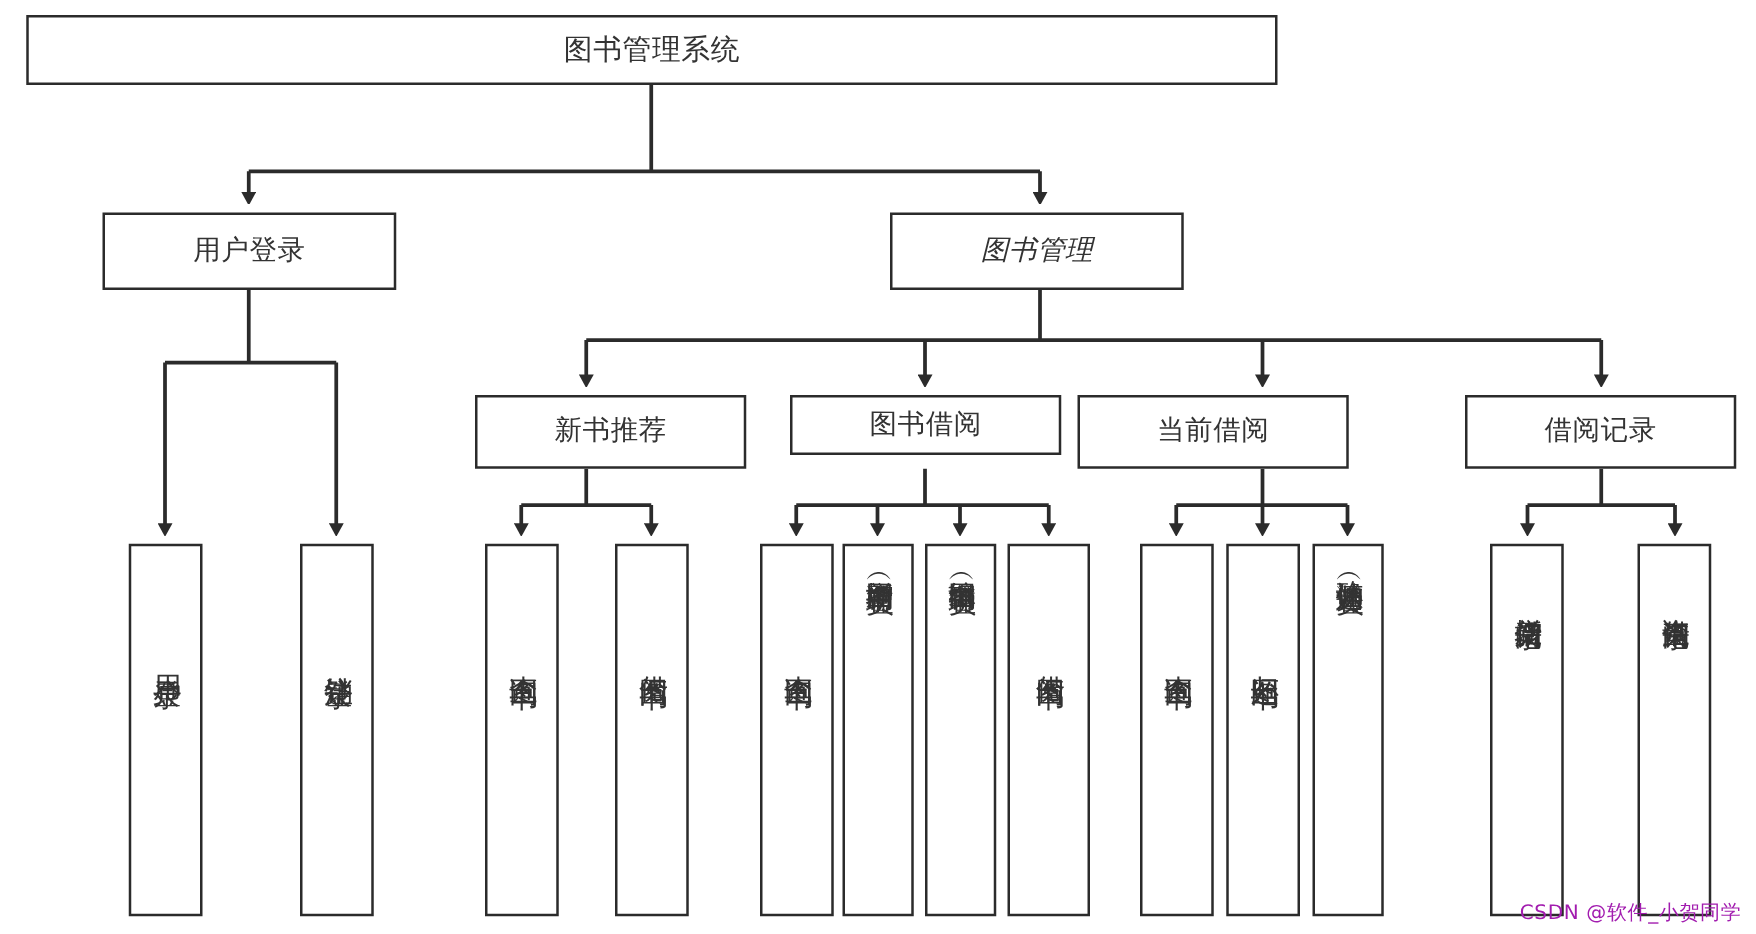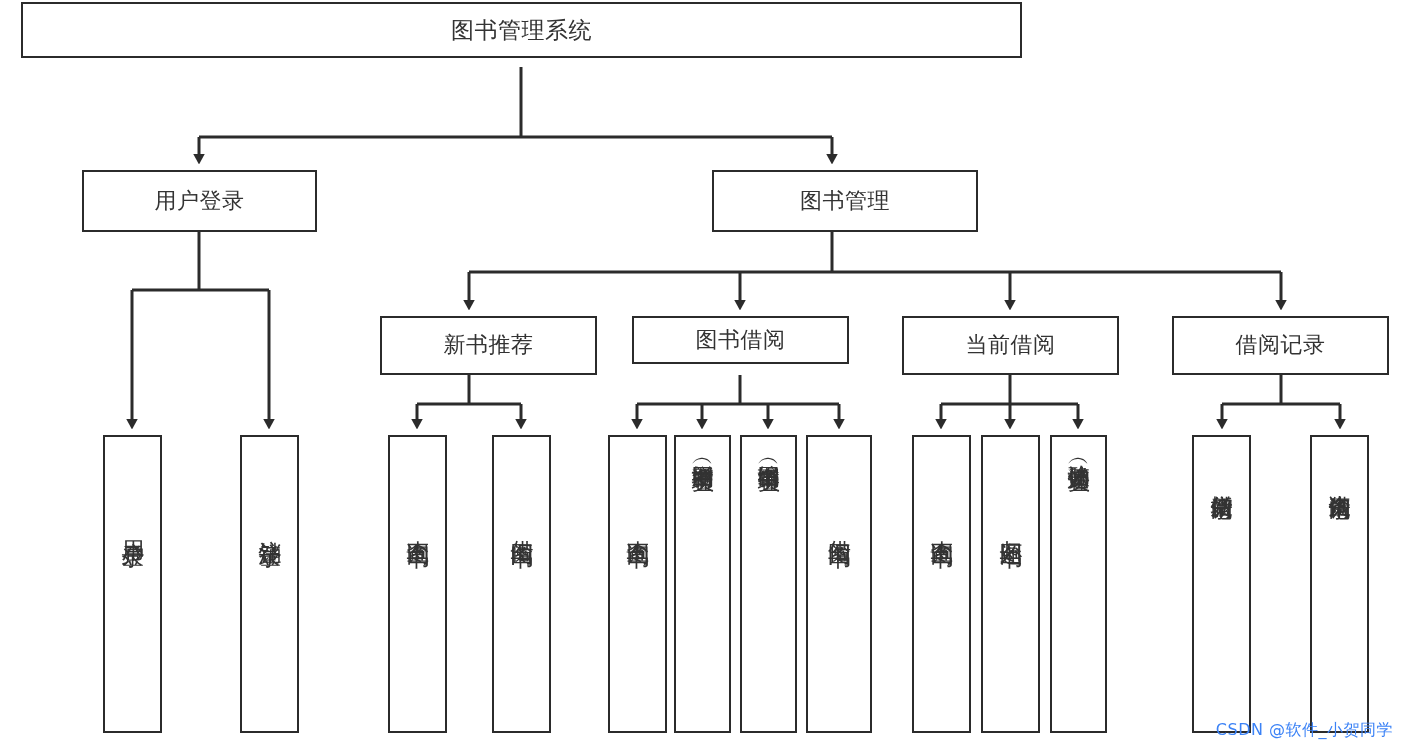--- a/index.html
+++ b/index.html
@@ -68,21 +68,21 @@
   }
   .node.vert.tall-text .label {
     font-size: 22px;
     letter-spacing: 1px;
   }
   #watermark {
     position: absolute;
     right: 12px;
     bottom: 6px;
     font-size: 16px;
-    color: #3b82f6;
+    color: #a21caf;
     letter-spacing: 0.5px;
     white-space: nowrap;
     z-index: 5;
     font-family: "DejaVu Sans", "Liberation Sans", sans-serif;
     text-align: right;
   }
 </style>
 </head>
 <body>
 
@@ -131,41 +131,41 @@
       <path d="M1010,404 L1010,420" marker-end="url(#arrowhead)"></path>
       <path d="M1078,404 L1078,420" marker-end="url(#arrowhead)"></path>
 
       <path d="M1281,375 L1281,404"></path>
       <path d="M1222,404 L1340,404"></path>
       <path d="M1222,404 L1222,420" marker-end="url(#arrowhead)"></path>
       <path d="M1340,404 L1340,420" marker-end="url(#arrowhead)"></path>
     </g>
   </svg>
 
-  <div class="node horiz root" style="left:21px; top:2px; width:1001px; height:56px;">
+  <div class="node horiz root" style="left:21px; top:12px; width:1001px; height:56px;">
     <span class="label">图书管理系统</span>
   </div>
 
   <div class="node horiz" style="left:82px; top:170px; width:235px; height:62px;">
     <span class="label">用户登录</span>
   </div>
 
-  <div class="node horiz" style="left:712px; top:170px; width:266px; height:62px;">
+  <div class="node horiz" style="left:712px; top:170px; width:235px; height:62px;font-style:italic;">
     <span class="label">图书管理</span>
   </div>
 
   <div class="node horiz" style="left:380px; top:316px; width:217px; height:59px;">
     <span class="label">新书推荐</span>
   </div>
 
   <div class="node horiz" style="left:632px; top:316px; width:217px; height:48px;">
     <span class="label">图书借阅</span>
   </div>
 
-  <div class="node horiz" style="left:902px; top:316px; width:217px; height:59px;">
+  <div class="node horiz" style="left:862px; top:316px; width:217px; height:59px;">
     <span class="label">当前借阅</span>
   </div>
 
   <div class="node horiz" style="left:1172px; top:316px; width:217px; height:59px;align-items:center;">
     <span class="label">借阅记录</span>
   </div>
 
   <div class="node vert" style="left:103px; top:435px; width:59px; height:298px; padding-top:85px;">
     <span class="label">用户登录</span>
   </div>

